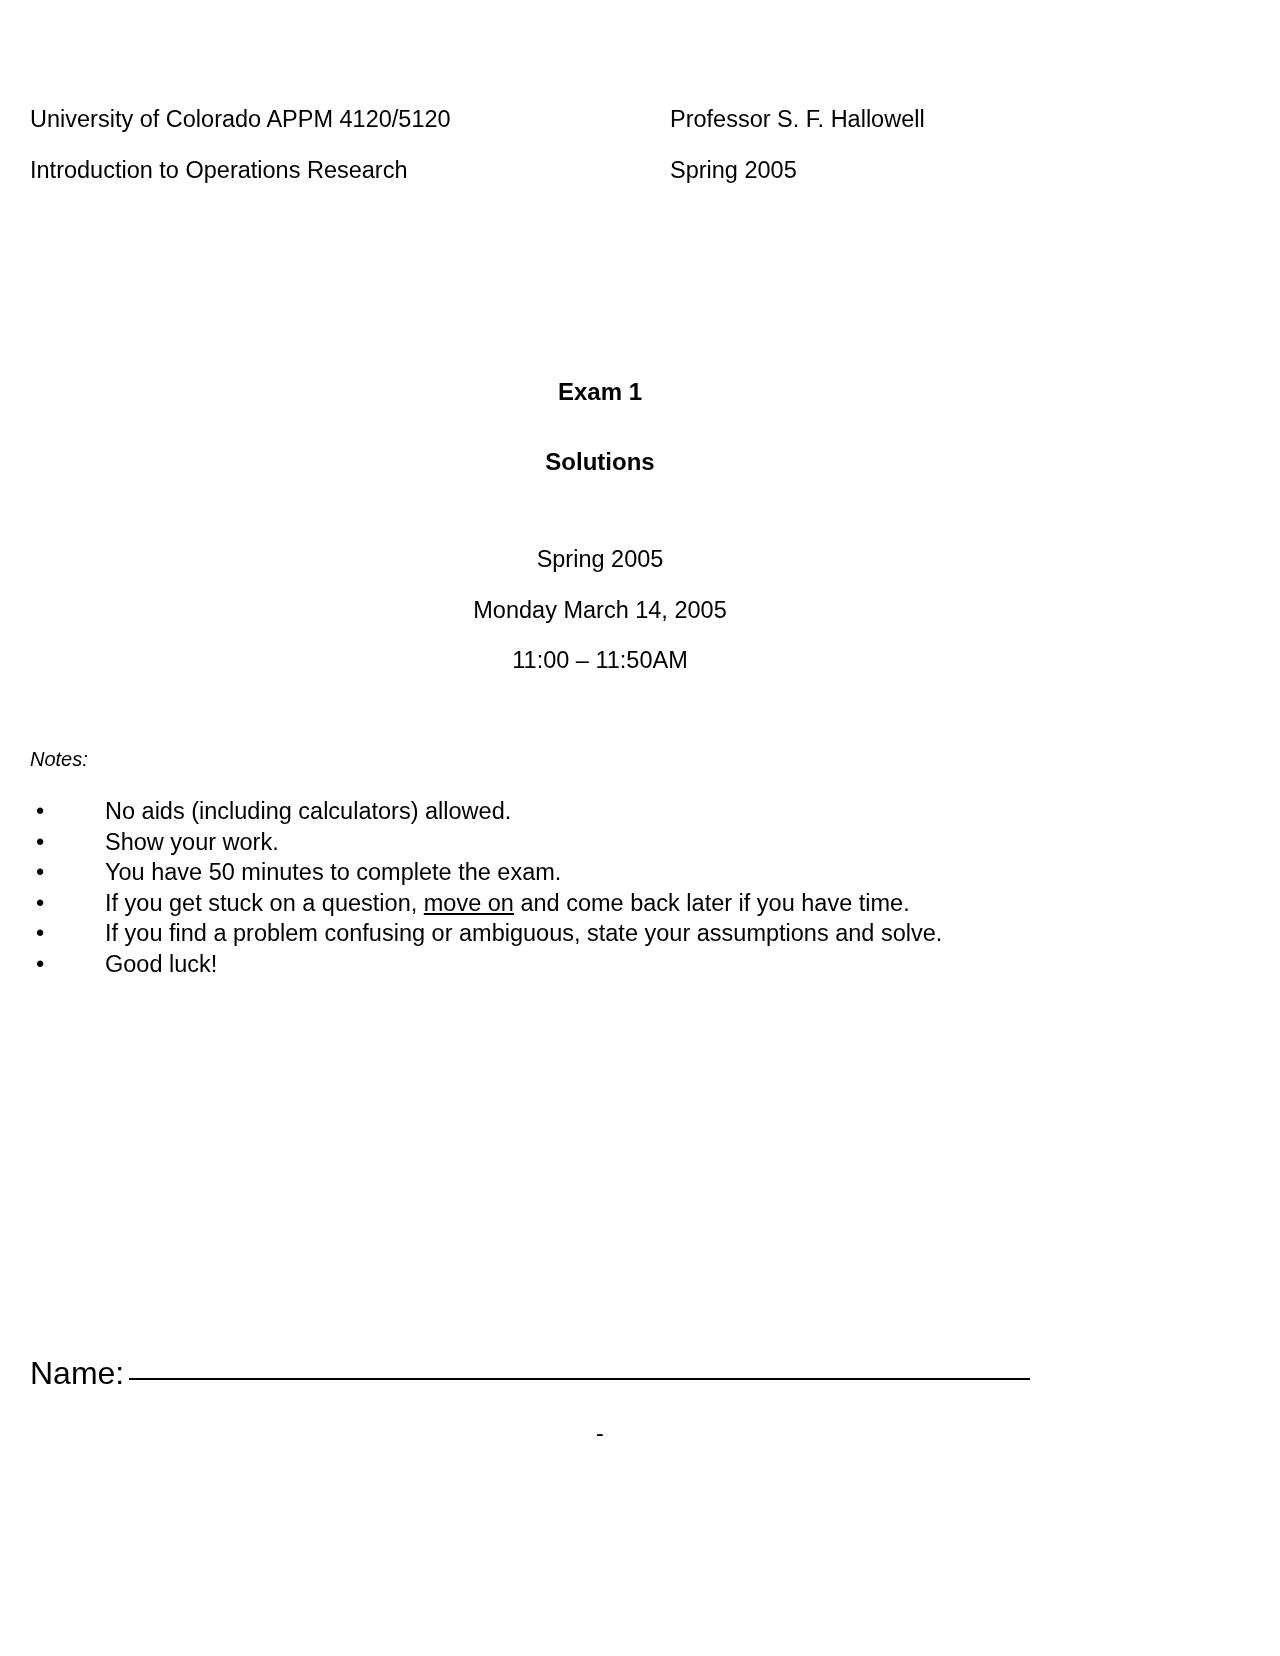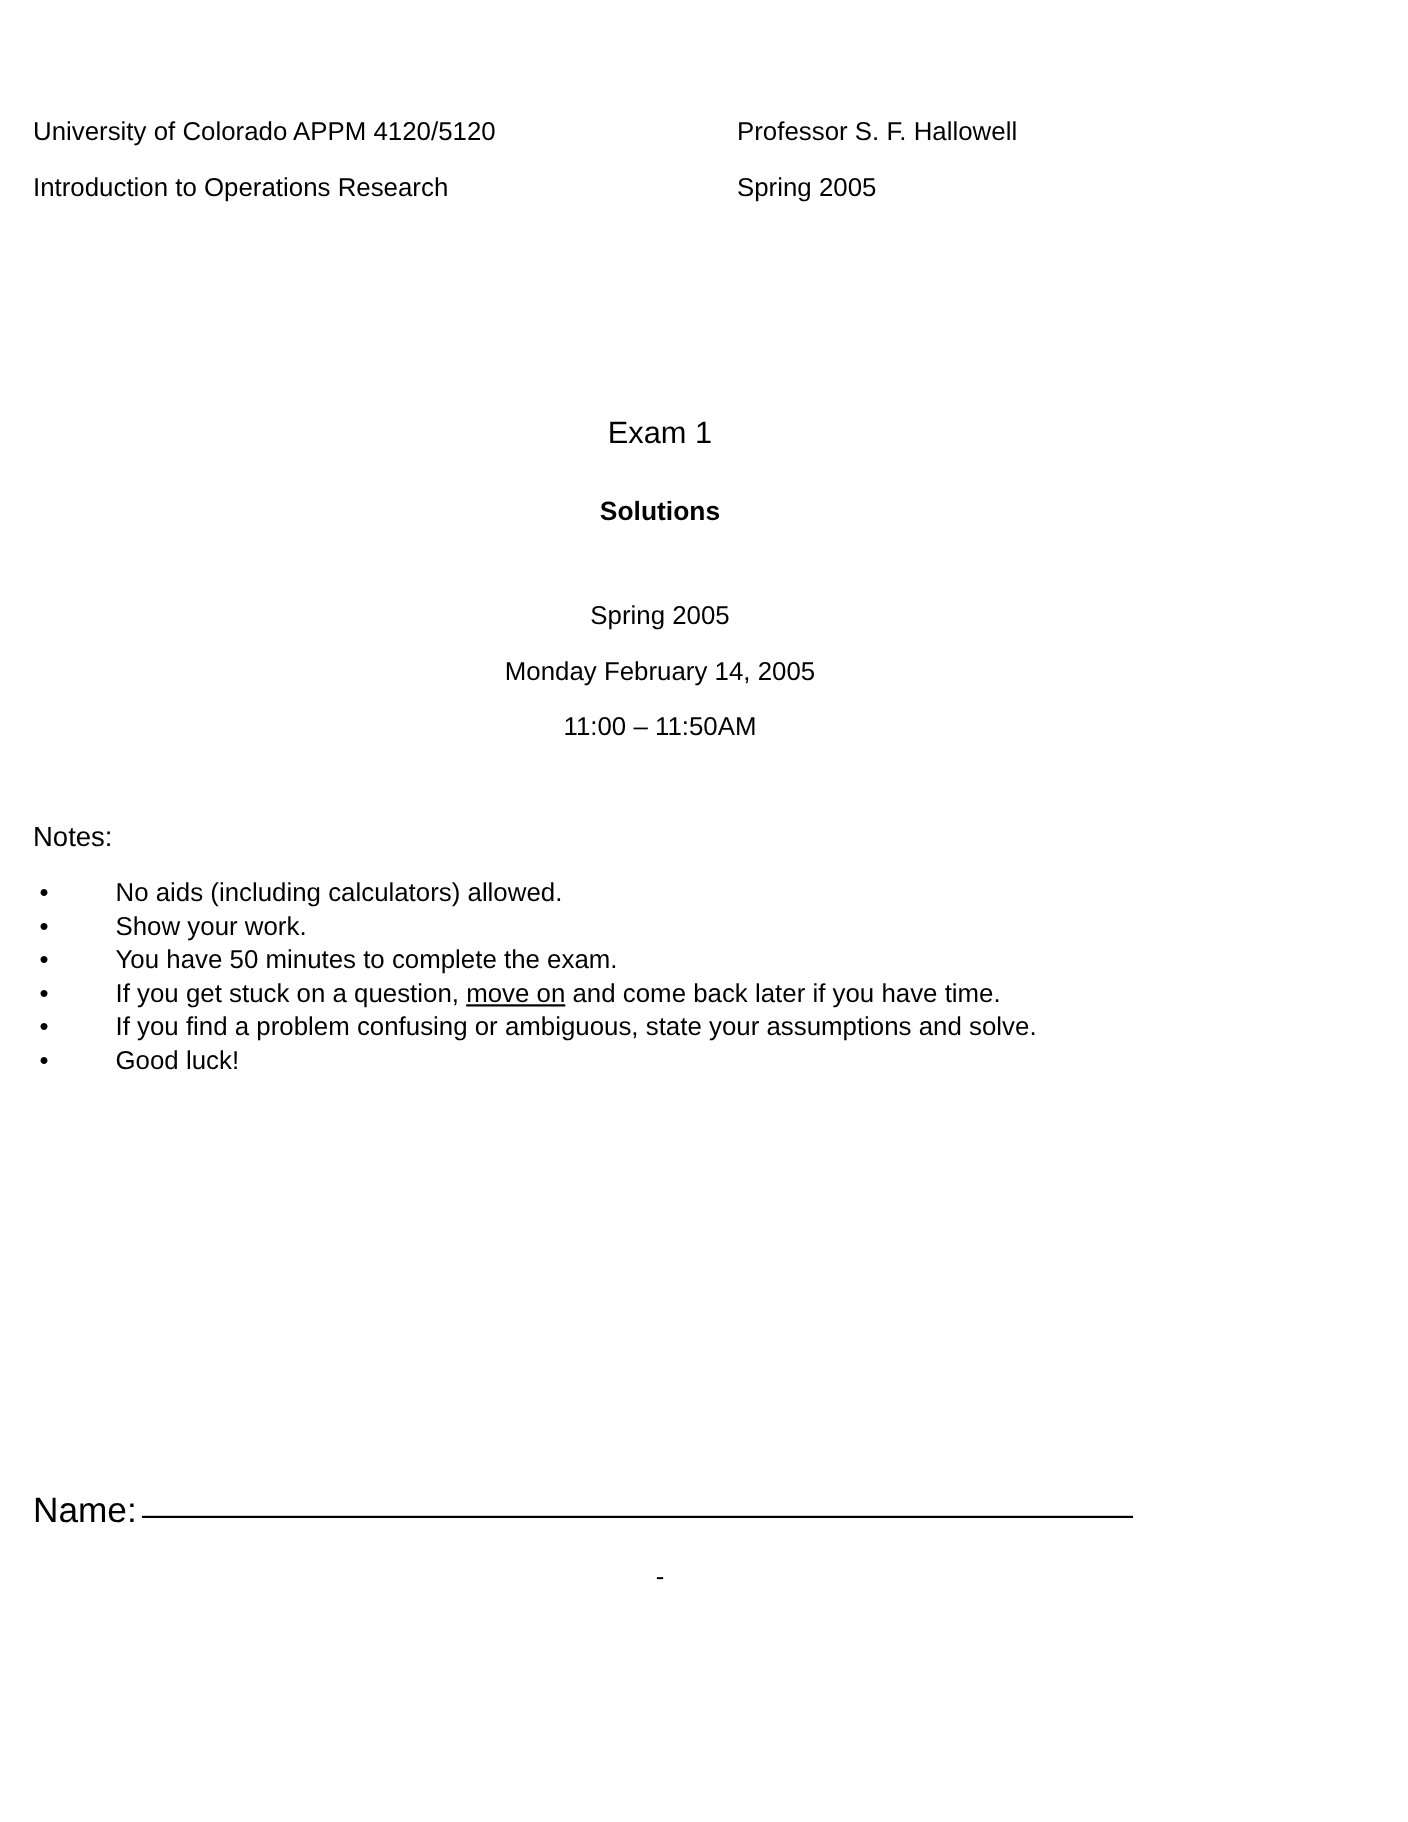--- a/index.html
+++ b/index.html
@@ -47,22 +47,22 @@
 
   
   .title-block {
     position: absolute;
     left: 0;
     top: 380px;
     width: 1200px;
     text-align: center;
   }
   .exam-title {
-    font-size: 28px;
-    font-weight: normal;
+    font-size: 24px;
+    font-weight: bold;
     line-height: 1;
     margin-bottom: 12px;
   }
   .exam-subtitle {
     font-size: 24px;
     font-weight: bold;
     line-height: 1;
     margin-top: 46px;
   }
 
@@ -79,22 +79,23 @@
     line-height: 1;
     margin-bottom: 27px;
   }
   .date-line:last-child { margin-bottom: 0; }
 
   
   .notes-heading {
     position: absolute;
     left: 30px;
     top: 749px;
-    font-size: 25px;
-    line-height: 1;
+    font-size: 20px;
+    line-height: 1;
+    font-style: italic;
   }
   .notes-list {
     position: absolute;
     left: 30px;
     top: 800px;
     width: 1150px;
     list-style: none;
     margin: 0;
     padding: 0;
   }
@@ -169,21 +170,21 @@
     </div>
   </div>
 
   <div class="title-block">
     <div class="exam-title">Exam 1</div>
     <div class="exam-subtitle">Solutions</div>
   </div>
 
   <div class="date-block">
     <div class="date-line">Spring 2005</div>
-    <div class="date-line">Monday February 14, 2005</div>
+    <div class="date-line">Monday March 14, 2005</div>
     <div class="date-line">11:00 – 11:50AM</div>
   </div>
 
   <div class="notes-heading">Notes:</div>
 
   <ul class="notes-list" id="notes-list">
       <li class="note-item"><span class="note-bullet">•</span><span class="note-text">No aids (including calculators) allowed.</span></li>
       <li class="note-item"><span class="note-bullet">•</span><span class="note-text">Show your work.</span></li>
       <li class="note-item"><span class="note-bullet">•</span><span class="note-text">You have 50 minutes to complete the exam.</span></li>
       <li class="note-item"><span class="note-bullet">•</span><span class="note-text">If you get stuck on a question, <u>move on</u> and come back later if you have time.</span></li>

